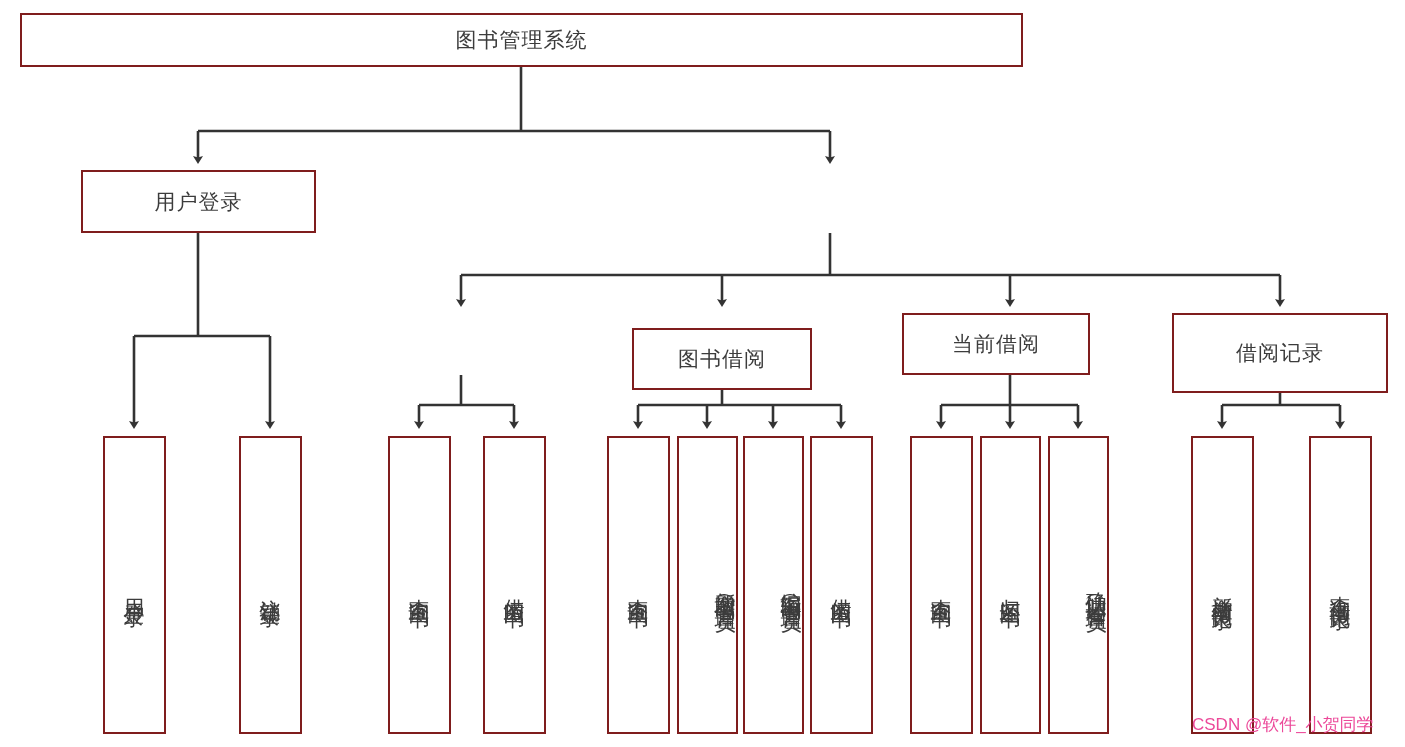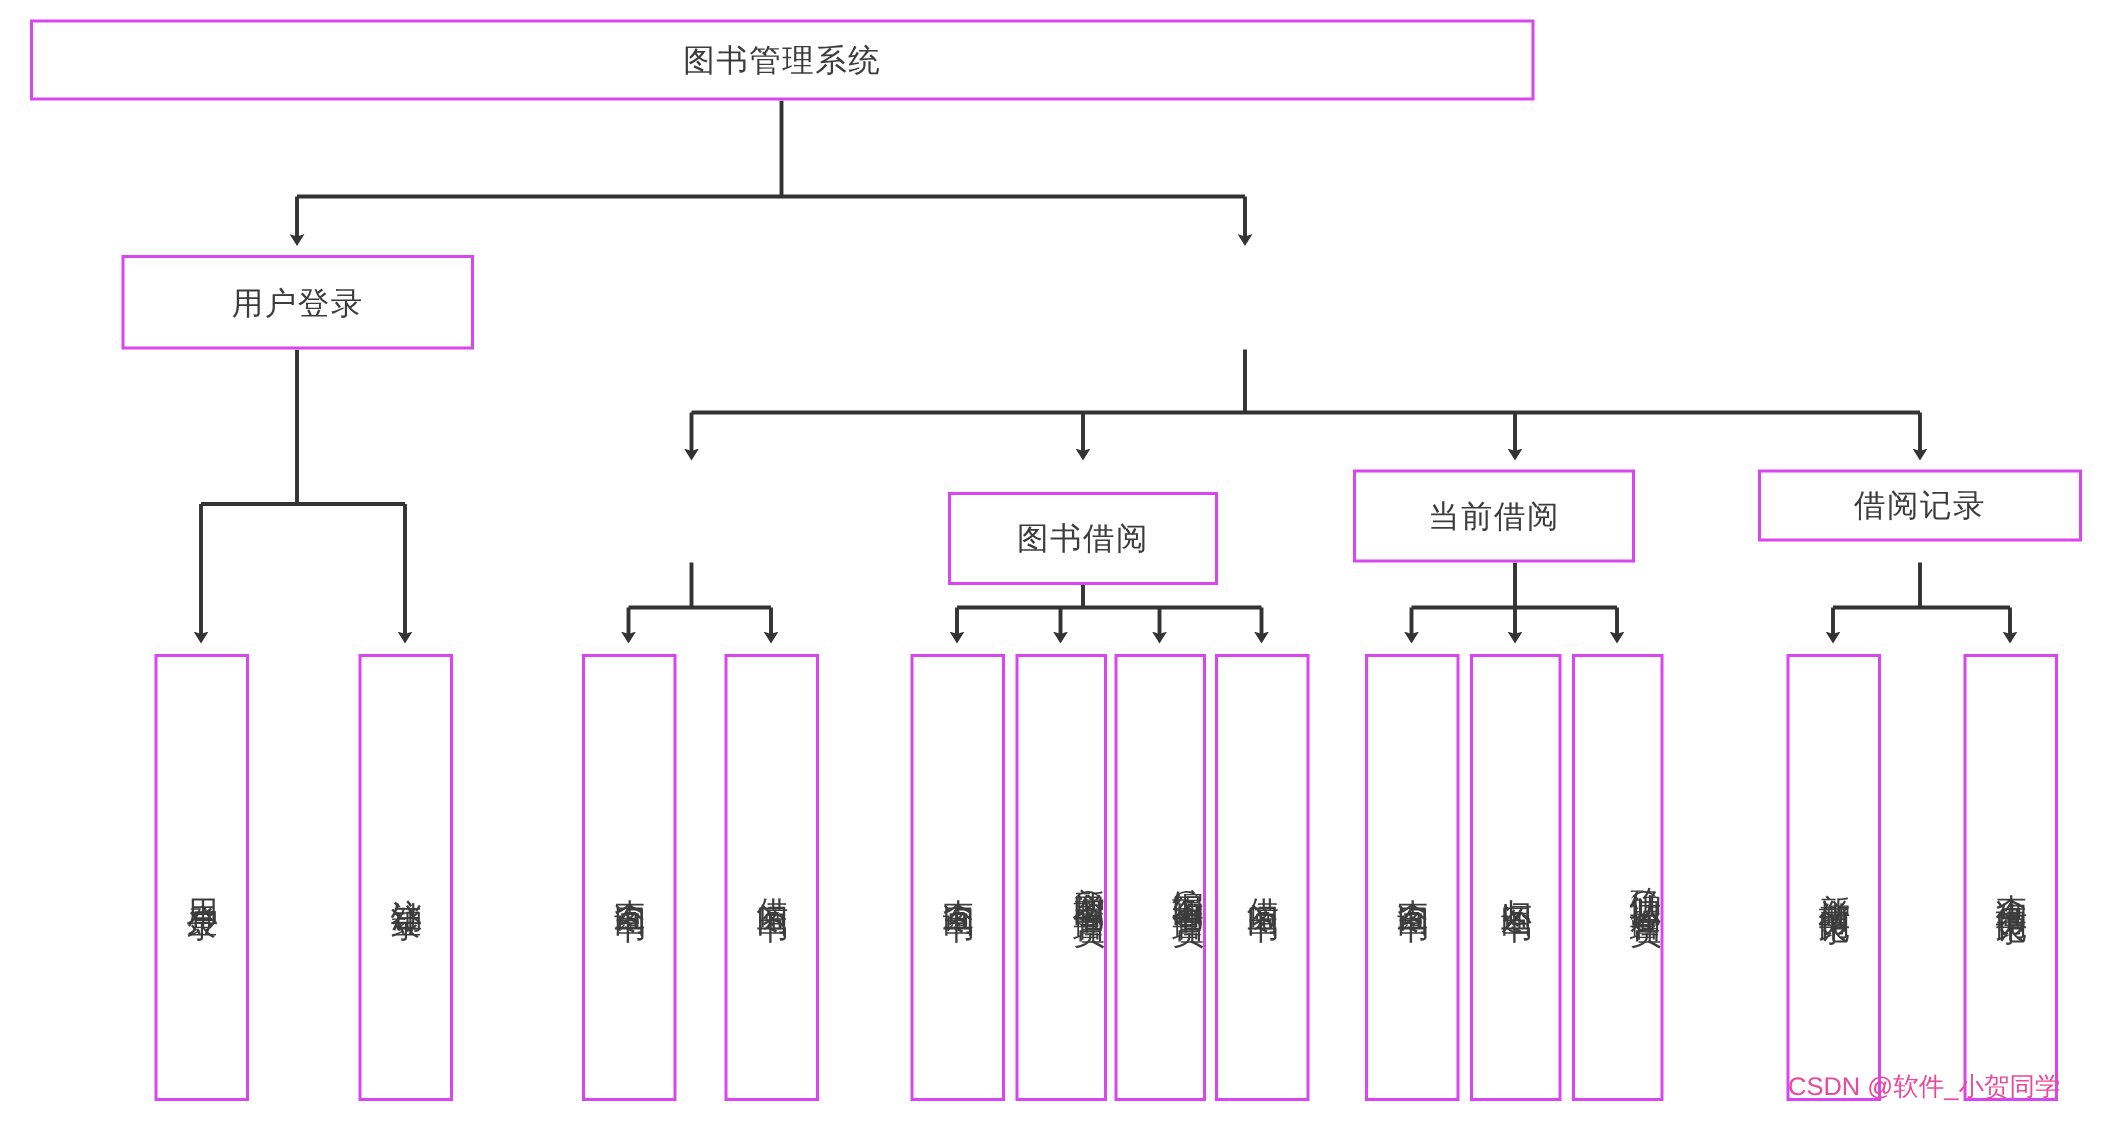--- a/index.html
+++ b/index.html
@@ -20,21 +20,21 @@
   svg.edges {
     position: absolute;
     left: 0;
     top: 0;
     width: 1405px;
     height: 747px;
     pointer-events: none;
   }
   .node {
     position: absolute;
-    border: 2px solid #d946ef;
+    border: 2px solid #7f1d1d;
     background: #ffffff;
     display: flex;
     align-items: center;
     justify-content: center;
     color: #3c3c3c;
     z-index: 2;
   }
   .node.h {
     font-size: 21px;
     letter-spacing: 1px;
@@ -128,21 +128,21 @@
   <div class="node h" style="left:81px; top:170px; width:235px; height:63px;">
     <span class="lbl">用户登录</span>
   </div>
 
   <div class="node h" style="left:632px; top:328px; width:180px; height:62px;">
     <span class="lbl">图书借阅</span>
   </div>
   <div class="node h" style="left:902px; top:313px; width:188px; height:62px;">
     <span class="lbl">当前借阅</span>
   </div>
-  <div class="node h" style="left:1172px; top:313px; width:216px; height:48px;">
+  <div class="node h" style="left:1172px; top:313px; width:216px; height:80px;">
     <span class="lbl">借阅记录</span>
   </div>
 
   <div class="node v" style="left:103px; top:436px; width:63px; height:298px;">
     <span class="lbl">用户登录</span>
   </div>
   <div class="node v" style="left:239px; top:436px; width:63px; height:298px;">
     <span class="lbl">注销登录</span>
   </div>
 

